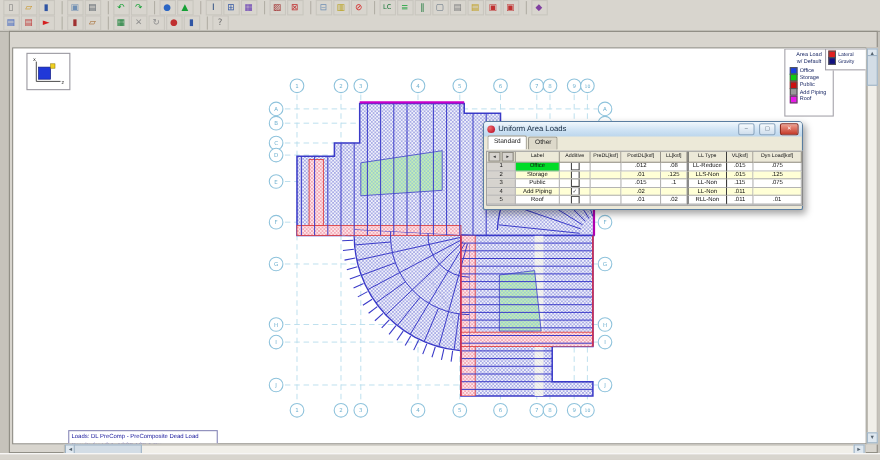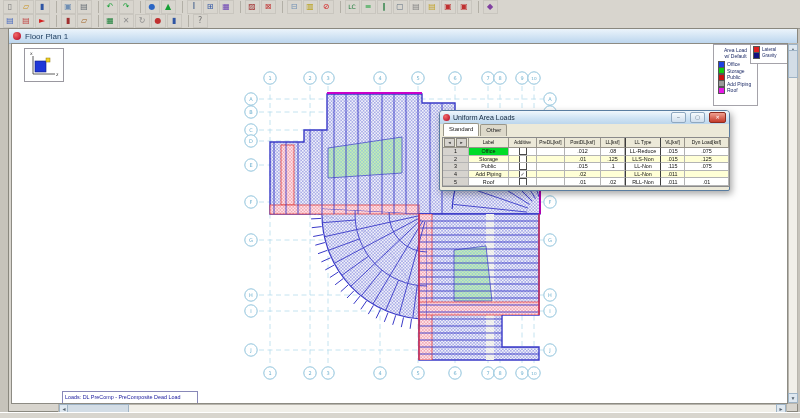--- a/index.html
+++ b/index.html
@@ -225,24 +225,20 @@
         <span style="color: rgb(47, 85, 164); font-size: 8px;">▮</span>
       </div>
       <div class="tbsep"></div>
       <div class="tbtn">
         <span style="color: rgb(112, 112, 112); font-size: 8px;">?</span>
       </div>
     </div>
 </div>
 
 <div class="child">
-  <div class="cw-title">
-    <span class="cw-icon"></span>
-    <span>Floor Plan 1</span>
-  </div>
 
   <div class="canvas">
     <svg id="plan" viewBox="10 42 777 361" width="777" height="361" style="position:absolute;left:0;top:0">
       <defs>
         <pattern id="hB" width="3.2" height="3.2" patternUnits="userSpaceOnUse">
           <rect width="3.2" height="3.2" fill="#f1f2fb"></rect>
           <path d="M0 0L3.2 3.2M3.2 0L0 3.2" stroke="#888cdc" stroke-width="0.55"></path>
         </pattern>
         <pattern id="hP" width="3.2" height="3.2" patternUnits="userSpaceOnUse">
           <rect width="3.2" height="3.2" fill="#fde7ea"></rect>

